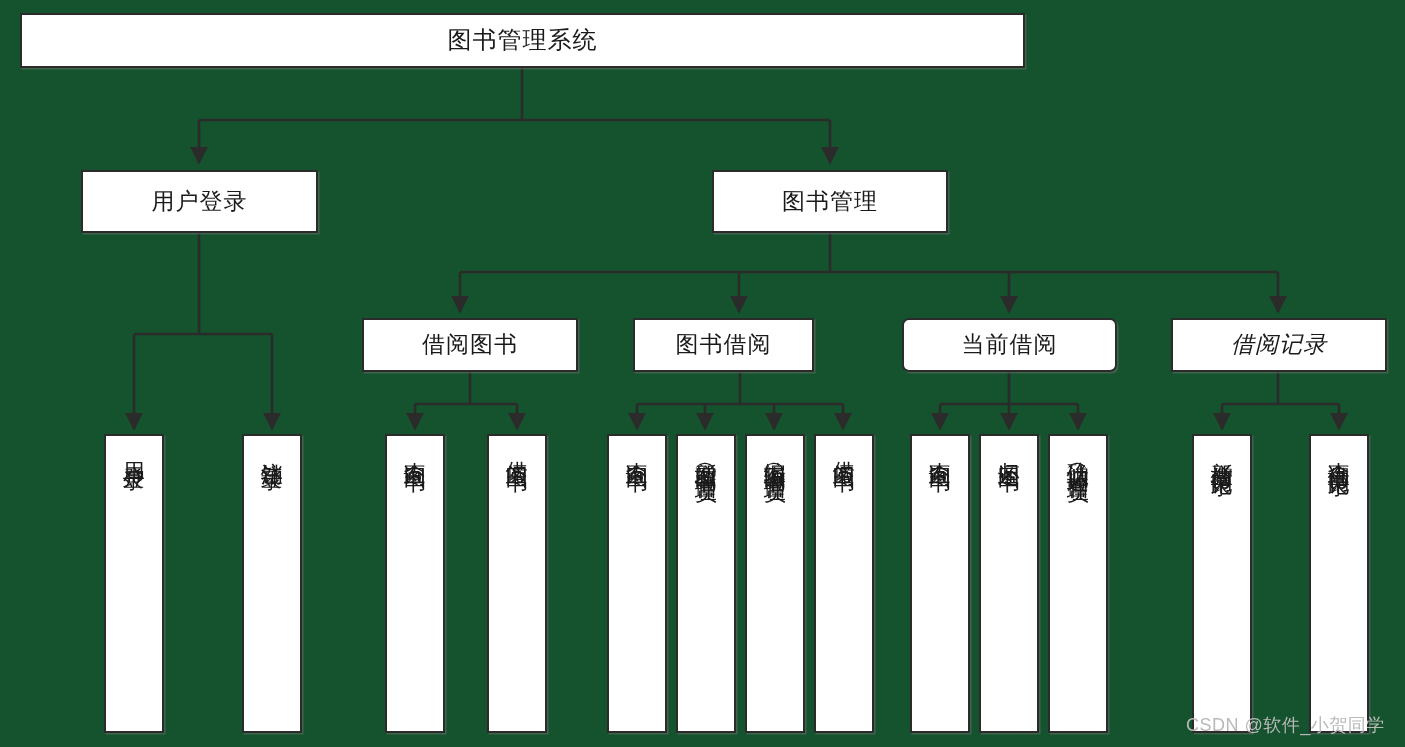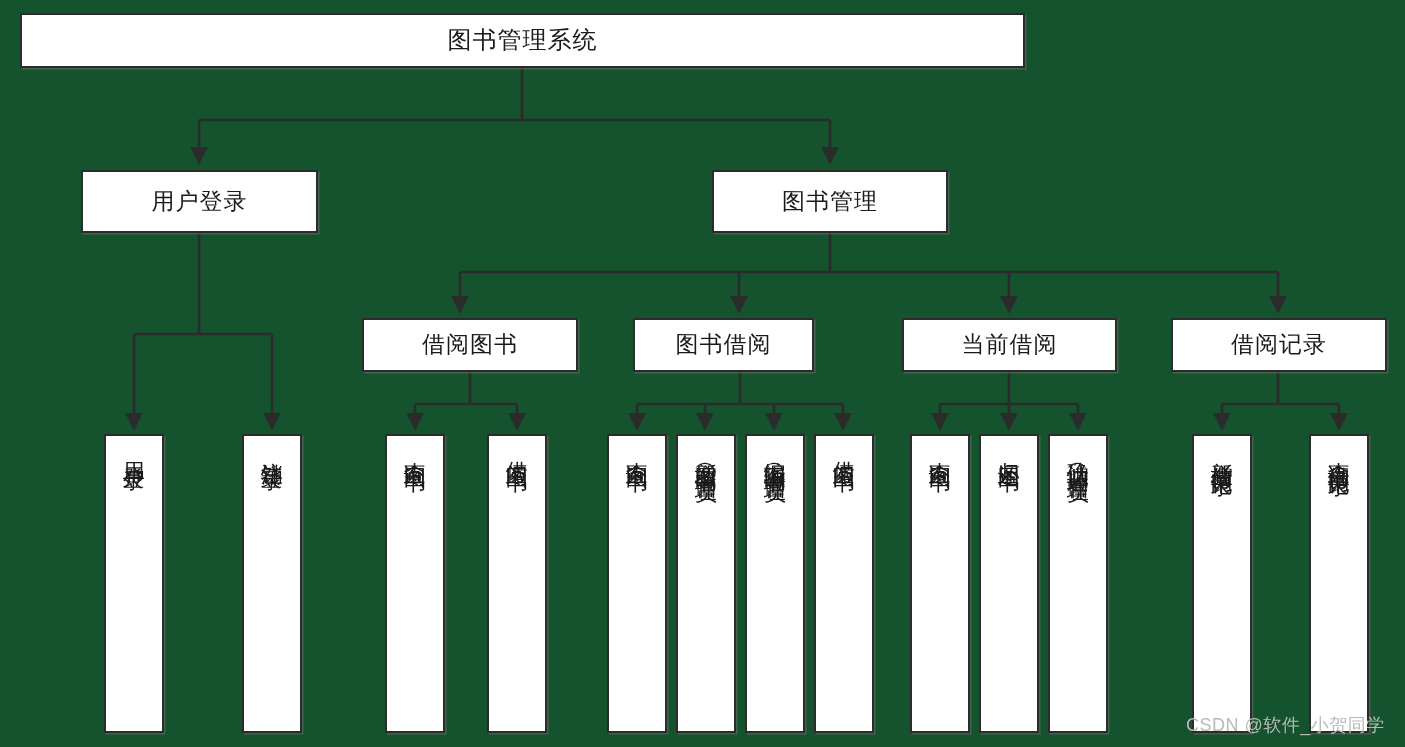--- a/index.html
+++ b/index.html
@@ -134,24 +134,24 @@
   <div class="node horiz" style="left:712px; top:170px; width:236px; height:63px;">
     <span>图书管理</span>
   </div>
 
   <div class="node horiz" style="left:362px; top:318px; width:216px; height:54px;">
     <span>借阅图书</span>
   </div>
   <div class="node horiz" style="left:633px; top:318px; width:181px; height:54px;">
     <span>图书借阅</span>
   </div>
-  <div class="node horiz" style="left:902px; top:318px; width:215px; height:54px;">
+  <div class="node horiz" style="left:902px; top:318px; width:215px; height:54px;border-radius:7px;">
     <span>当前借阅</span>
   </div>
-  <div class="node horiz" style="left:1171px; top:318px; width:216px; height:54px;">
+  <div class="node horiz" style="left:1171px; top:318px; width:216px; height:54px;font-style:italic;">
     <span>借阅记录</span>
   </div>
 
   <div class="node leaf" style="left:104px; top:434px; width:60px; height:299px;">
     <span class="vtext">用户登录</span>
   </div>
   <div class="node leaf" style="left:242px; top:434px; width:60px; height:299px;">
     <span class="vtext">注销登录</span>
   </div>
 

